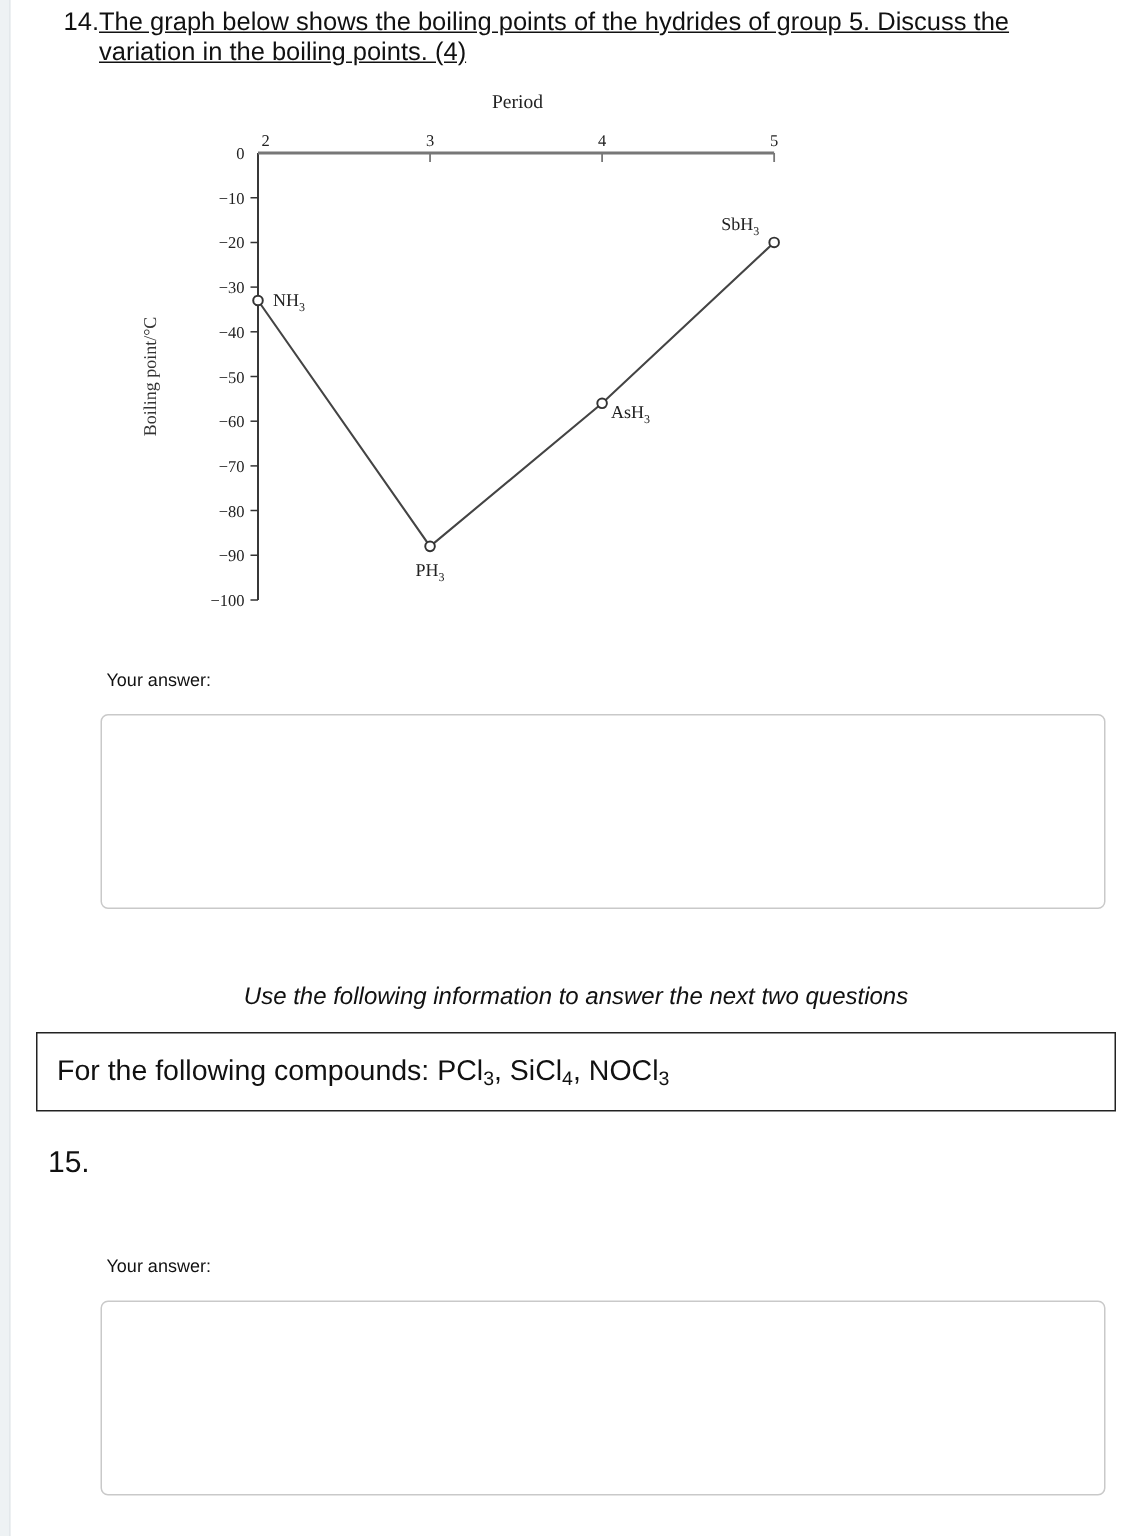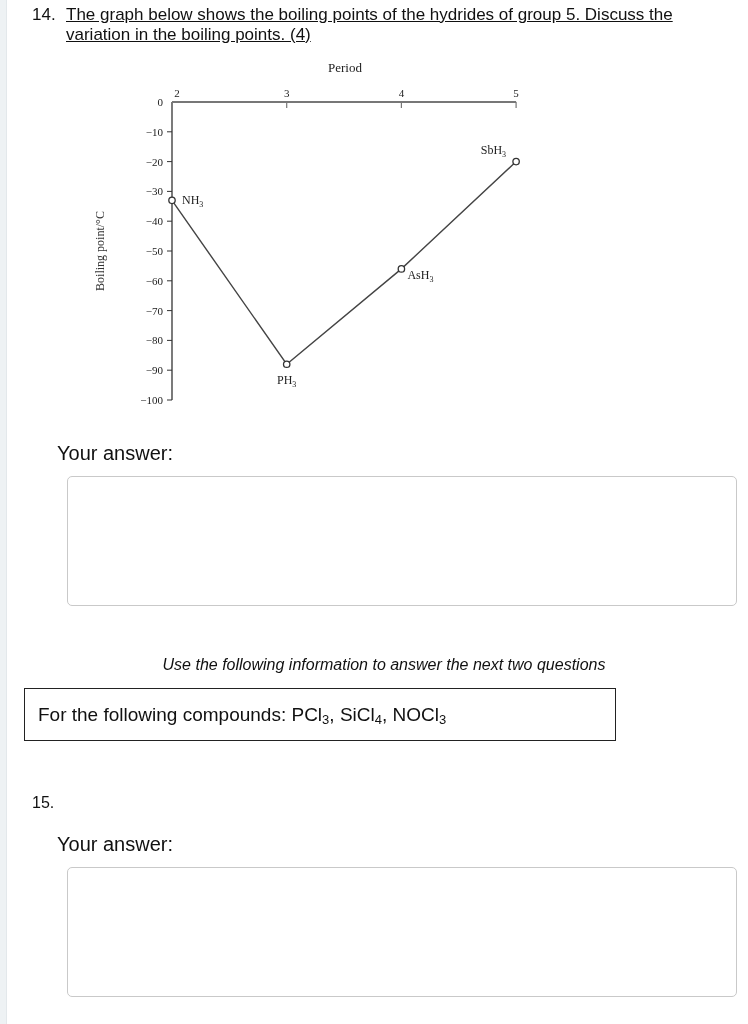--- a/index.html
+++ b/index.html
@@ -27,40 +27,41 @@
       left: 32px;
       top: 5px;
       width: 700px;
       font-size: 17px;
       line-height: 20px;
       display: flex;
     }
     .q-heading .num {
       width: 34px;
       flex: 0 0 34px;
+      text-align: right;
     }
     .q-heading .txt {
       flex: 1;
       text-decoration: underline;
     }
     .chart-wrap {
       position: absolute;
       left: 80px;
       top: 55px;
       width: 470px;
       height: 370px;
     }
     .chart-wrap svg {
       position: absolute;
       left: 0; top: 0;
     }
     .answer-label {
       position: absolute;
-      left: 57px;
-      font-size: 20px;
+      left: 71px;
+      font-size: 12px;
       line-height: 20px;
     }
     .answer-box {
       position: absolute;
       left: 67px;
       width: 670px;
       height: 130px;
       border: 1px solid #c9c9c9;
       border-radius: 5px;
       background: #fff;
@@ -78,42 +79,41 @@
       top: 655px;
       text-align: center;
       font-style: italic;
       font-size: 16px;
       line-height: 20px;
     }
     .info-box {
       position: absolute;
       left: 24px;
       top: 688px;
-      width: 592px;
+      width: 720px;
       height: 53px;
       border: 1px solid #222;
       box-sizing: border-box;
       padding: 0 13px;
       font-size: 19px;
       line-height: 51px;
     }
     .info-box sub {
       font-size: 13px;
       vertical-align: -3px;
       line-height: 0;
     }
     .q15 {
       position: absolute;
       left: 32px;
       top: 765px;
       width: 700px;
-      font-size: 16px;
+      font-size: 20px;
       line-height: 20px;
       display: flex;
-      margin-top: 28px;
     }
     .q15 .num {
       width: 34px;
       flex: 0 0 34px;
     }
   </style>
 </head>
 <body>
 
 <div class="left-rail"></div>

